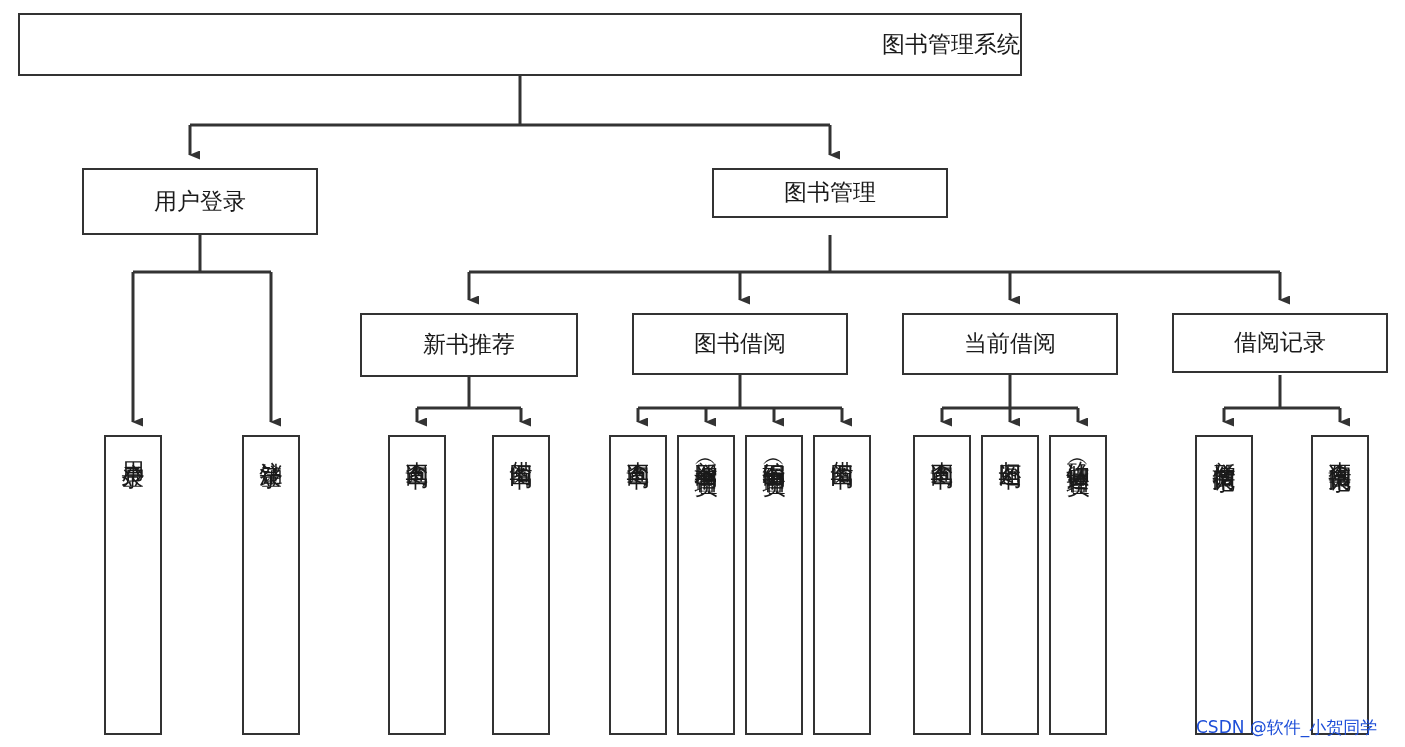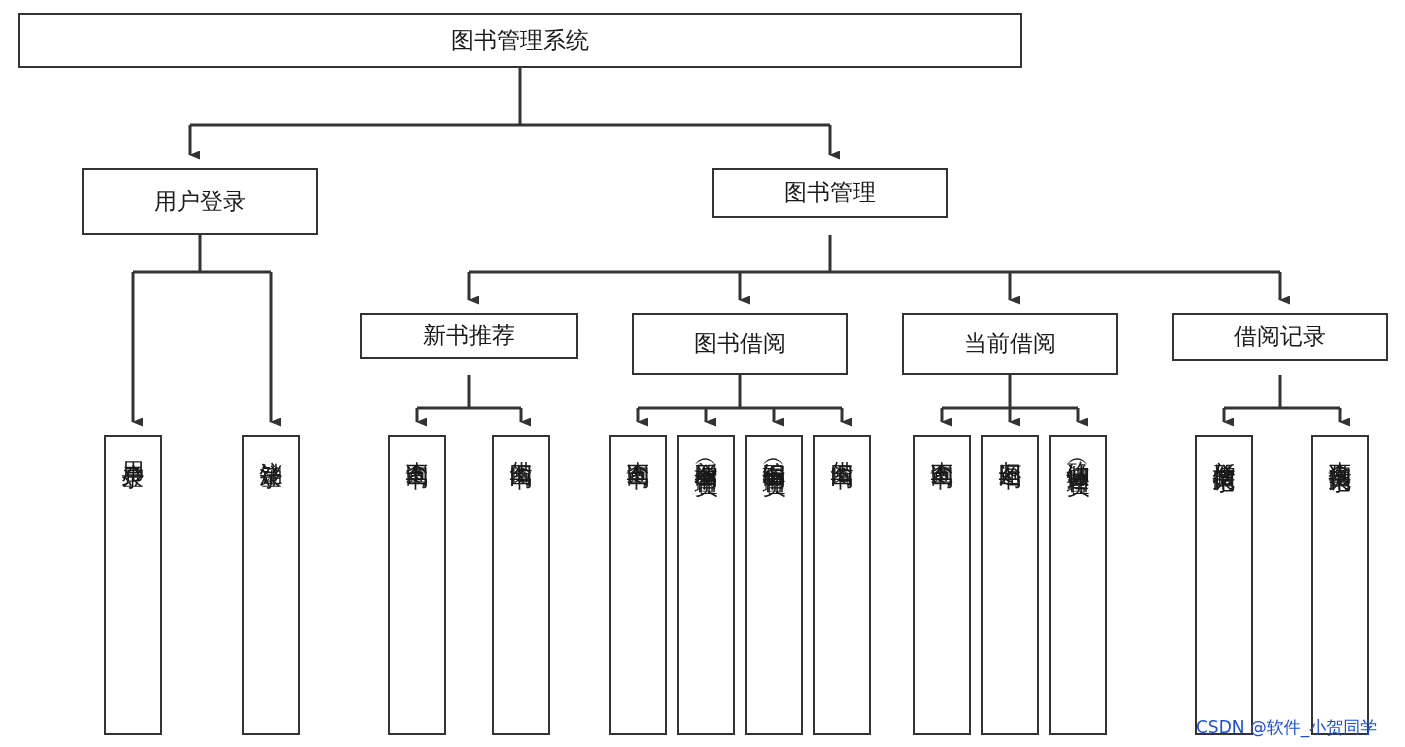--- a/index.html
+++ b/index.html
@@ -116,41 +116,41 @@
       <path d="M 1010 408 L 1010 422" marker-end="url(#arrowhead)"></path>
       <path d="M 1078 408 L 1078 422" marker-end="url(#arrowhead)"></path>
 
       <path d="M 1280 375 L 1280 408"></path>
       <path d="M 1224 408 L 1340 408"></path>
       <path d="M 1224 408 L 1224 422" marker-end="url(#arrowhead)"></path>
       <path d="M 1340 408 L 1340 422" marker-end="url(#arrowhead)"></path>
     </g>
   </svg>
 
-  <div class="node-box node-root" style="left:18px; top:13px; width:1004px; height:55px;">
+  <div class="node-box node-root" style="left:18px; top:13px; width:1004px; height:63px;justify-content:flex-end;">
     <span class="node-label">图书管理系统</span>
   </div>
 
   <div class="node-box node-l2" style="left:82px; top:168px; width:236px; height:67px;">
     <span class="node-label">用户登录</span>
   </div>
   <div class="node-box node-l2" style="left:712px; top:168px; width:236px; height:50px;">
     <span class="node-label">图书管理</span>
   </div>
 
-  <div class="node-box node-l3" style="left:360px; top:313px; width:218px; height:46px;">
+  <div class="node-box node-l3" style="left:360px; top:313px; width:218px; height:64px;">
     <span class="node-label">新书推荐</span>
   </div>
   <div class="node-box node-l3" style="left:902px; top:313px; width:216px; height:62px;">
     <span class="node-label">当前借阅</span>
   </div>
   <div class="node-box node-l3" style="left:632px; top:313px; width:216px; height:62px;">
     <span class="node-label">图书借阅</span>
   </div>
-  <div class="node-box node-l3" style="left:1172px; top:313px; width:216px; height:48px;">
+  <div class="node-box node-l3" style="left:1172px; top:313px; width:216px; height:60px;">
     <span class="node-label">借阅记录</span>
   </div>
 
   <div class="node-box node-leaf" style="left:104px; top:435px; width:58px; height:300px;">
     <span class="node-label">用户登录</span>
   </div>
   <div class="node-box node-leaf" style="left:242px; top:435px; width:58px; height:300px;">
     <span class="node-label">注销登录</span>
   </div>
 

